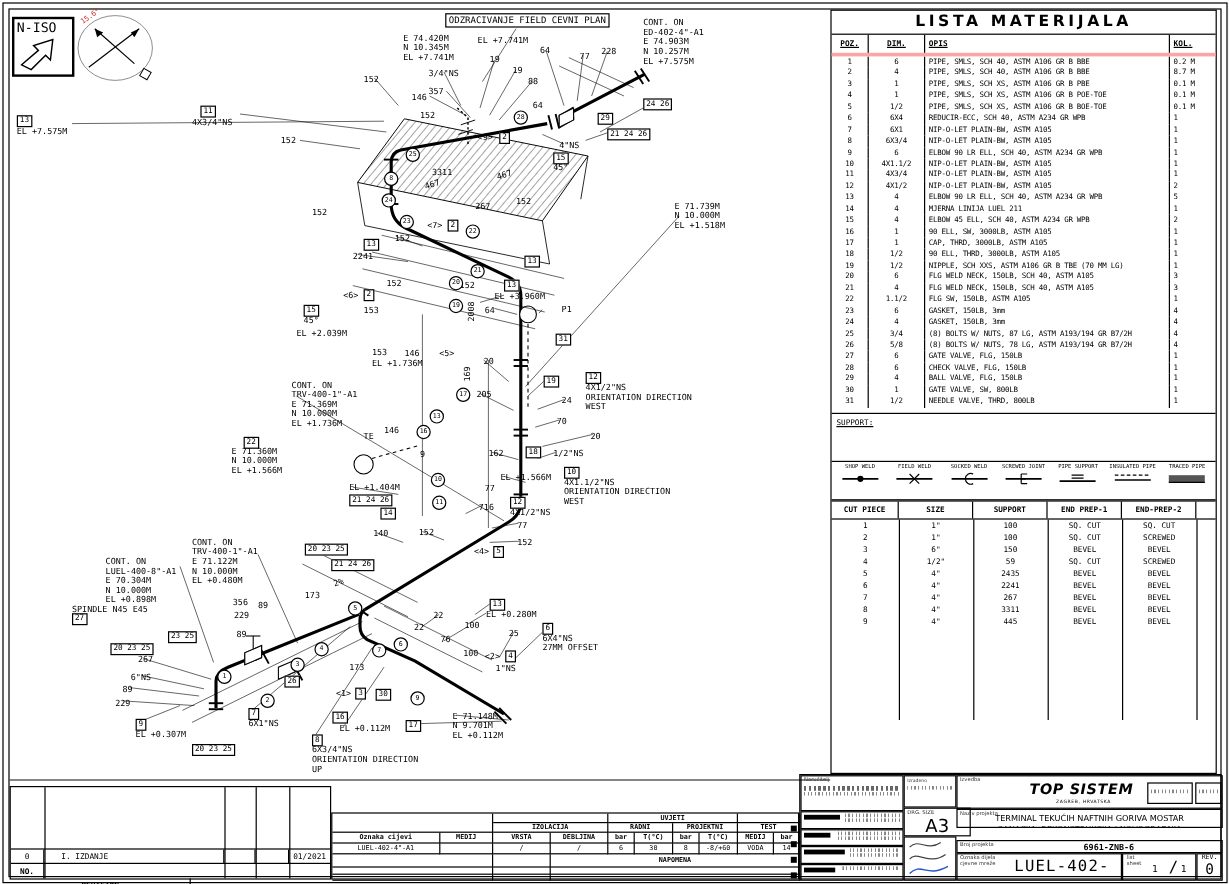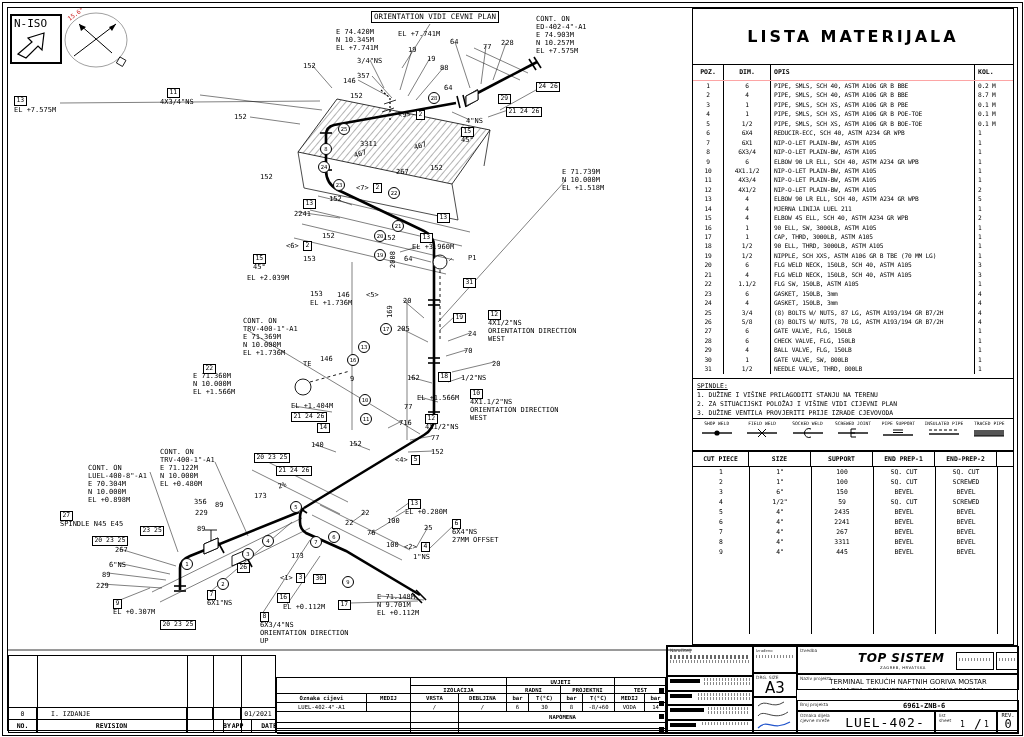--- a/index.html
+++ b/index.html
@@ -8,24 +8,24 @@
   .frame{position:absolute;border:1.2px solid #000;pointer-events:none;}
   
   #ann{position:absolute;left:0;top:0;width:692px;height:652px;}
   .ann{position:absolute;font-size:7px;line-height:8px;white-space:pre;transform-origin:left top;}
   .ab{border:0.8px solid #000;background:#fff;padding:0 1.5px;font-size:6.4px;line-height:7.5px;}
   .ac{border:0.8px solid #000;border-radius:50%;width:10px;height:10px;font-size:5.5px;line-height:10px;
       text-align:center;padding:0;background:#fff;}
   .big-note{border:1.2px solid #000;padding:0 2px;font-size:7.5px;line-height:10px;background:#fff;}
   
   .panel{position:absolute;left:692px;top:8px;width:322px;height:637px;border:1px solid #000;box-sizing:border-box;}
-  .panel-title{font-family:"DejaVu Sans","Liberation Sans",sans-serif;font-weight:bold;font-size:16px;
-               text-align:center;letter-spacing:3px;border-bottom:1px solid #000;padding:18px 0;}
+  .panel-title{font-family:"DejaVu Sans","Liberation Sans",sans-serif;font-weight:bold;font-size:13px;
+               text-align:center;letter-spacing:3px;border-bottom:1px solid #000;padding:2px 0;}
   .bom-head,.bom-row{display:flex;}
-  .bom-head{border-bottom:1px solid #fca5a5;font-size:6.5px;font-weight:bold;height:15px;line-height:15px;}
+  .bom-head{border-bottom:3px solid #fca5a5;font-size:6.5px;font-weight:bold;height:15px;line-height:15px;text-decoration:underline;}
   .bom-row{font-size:6.2px;height:9.45px;line-height:9.45px;letter-spacing:-0.2px;}
   .c-poz{width:30px;text-align:center;border-right:1px solid #000;flex:none;}
   .c-dim{width:46px;text-align:center;border-right:1px solid #000;flex:none;}
   .c-opis{width:200px;padding-left:3px;border-right:1px solid #000;flex:none;overflow:hidden;}
   .c-kol{width:40px;padding-left:3px;flex:none;}
   #bom-body{height:297px;overflow:hidden;border-bottom:1px solid #000;}
   .notes{font-size:6.4px;line-height:9px;padding:3px 4px;border-bottom:1px solid #000;height:40px;box-sizing:border-box;}
   .notes u{text-decoration:underline;}
   .legend{display:flex;border-bottom:1px solid #000;height:32px;box-sizing:border-box;padding:2px 1px;}
   .leg-item{flex:1;text-align:center;font-size:4.6px;line-height:6px;}
@@ -322,21 +322,21 @@
 EL +0.898M</div>
       <div class="ann ab" style="left: 254px; top: 453px;">20 23 25</div>
       <div class="ann ab" style="left: 276px; top: 466px;">21 24 26</div>
       <div class="ann at" style="left: 277px; top: 483px; transform: rotate(-17deg);">2%</div>
       <div class="ann at" style="left: 254px; top: 492px;">173</div>
       <div class="ann at" style="left: 194px; top: 498px;">356</div>
       <div class="ann at" style="left: 195px; top: 509px;">229</div>
       <div class="ann at" style="left: 215px; top: 501px;">89</div>
       <div class="ann at" style="left: 197px; top: 525px;">89</div>
       <div class="ann ab" style="left: 60px; top: 511px;">27</div>
-      <div class="ann at" style="left: 60px; top: 520px;">SPINDLE N45 E45</div>
+      <div class="ann at" style="left: 60px; top: 504px;">SPINDLE N45 E45</div>
       <div class="ann ab" style="left: 140px; top: 526px;">23 25</div>
       <div class="ann ab" style="left: 92px; top: 536px;">20 23 25</div>
       <div class="ann at" style="left: 115px; top: 546px;">267</div>
       <div class="ann at" style="left: 109px; top: 561px;">6"NS</div>
       <div class="ann at" style="left: 102px; top: 571px;">89</div>
       <div class="ann at" style="left: 96px; top: 582px;">229</div>
       <div class="ann ab" style="left: 237px; top: 563px;">26</div>
       <div class="ann at" style="left: 291px; top: 552px;">173</div>
       <div class="ann ab" style="left: 113px; top: 599px;">9</div>
       <div class="ann at" style="left: 113px; top: 608px;">EL +0.307M</div>
@@ -388,21 +388,21 @@
       <div class="ann ac" style="left: 181px; top: 558px;">1</div>
       <div class="ann ac" style="left: 217px; top: 578px;">2</div>
       <div class="ann ac" style="left: 242px; top: 548px;">3</div>
       <div class="ann ac" style="left: 262px; top: 535px;">4</div>
       <div class="ann ac" style="left: 290px; top: 501px;">5</div>
       <div class="ann ac" style="left: 310px; top: 536px;">7</div>
       <div class="ann ac" style="left: 328px; top: 531px;">6</div>
       <div class="ann ac" style="left: 342px; top: 576px;">9</div>
     </div>
 
-<div class="ann big-note" style="left:371px;top:11px;">ORIENTATION VIDI CEVNI PLAN</div>
+<div class="ann big-note" style="left:371px;top:11px;">ODZRACIVANJE FIELD CEVNI PLAN</div>
 
 <div class="niso-box">
   <div class="niso-t">N-ISO</div>
 </div>
 <svg width="130" height="80" style="position:absolute;left:0;top:0;">
   <path d="M18,54 L32,42 L28,38 L44,33 L42,50 L38,46 L26,58 Z" fill="#fff" stroke="#000" stroke-width="1.2"></path>
   <ellipse cx="96" cy="40" rx="31" ry="27" fill="none" stroke="#777" stroke-width="0.7"></ellipse>
   <line x1="74" y1="56" x2="116" y2="24" stroke="#000" stroke-width="1"></line>
   <polygon points="116,24 109,27 112,31" fill="#000"></polygon>
   <line x1="79" y1="24" x2="112" y2="53" stroke="#000" stroke-width="1"></line>
@@ -601,26 +601,21 @@
           <div class="c-kol">1</div>
         </div>
         <div class="bom-row">
           <div class="c-poz">31</div>
           <div class="c-dim">1/2</div>
           <div class="c-opis">NEEDLE VALVE, THRD, 800LB</div>
           <div class="c-kol">1</div>
         </div>
       </div>
   <div class="notes">
-    <u>SPINDLE:</u>
-    <div id="notes-list">
-          <div>1. DUŽINE I VIŠINE PRILAGODITI STANJU NA TERENU</div>
-          <div>2. ZA SITUACIJSKI POLOŽAJ I VIŠINE VIDI CIJEVNI PLAN</div>
-          <div>3. DUŽINE VENTILA PROVJERITI PRIJE IZRADE CJEVOVODA</div>
-        </div>
+    <u>SUPPORT:</u>
   </div>
   <div class="legend" id="legend-row">
         <div class="leg-item">
           <div>SHOP WELD</div>
           <div><svg width="34" height="12">
               <line x1="2" y1="6" x2="32" y2="6" stroke="#000" stroke-width="1.4"></line>
               <circle cx="17" cy="6" r="2.6" fill="#000"></circle>
             </svg></div>
         </div>
         <div class="leg-item">
@@ -762,21 +757,21 @@
   <div style="position:absolute;top:0;bottom:0;left:178px;border-right:1px solid #000;"></div>
   <div style="position:absolute;top:0;bottom:0;left:204px;border-right:1px solid #000;"></div>
   <div style="position:absolute;top:0;bottom:0;left:232px;border-right:1px solid #000;"></div>
   <div class="rev-row" style="bottom:12px;height:12px;line-height:12px;border-top:1px solid #000;">
     <div class="rv" style="width:28px;">0</div>
     <div class="rv" style="width:150px;text-align:left;padding-left:14px;">I. IZDANJE</div>
     <div class="rv" style="width:26px;"></div>
     <div class="rv" style="width:28px;"></div>
     <div class="rv" style="width:34px;border-right:none;">01/2021</div>
   </div>
-  <div class="rev-row" style="bottom:0;height:12px;line-height:12px;border-top:1px solid #000;font-weight:bold;">
+  <div class="rev-row" style="bottom:0;height:12px;line-height:12px;border-top:1px solid #000;font-weight:bold;flex-direction:column;">
     <div class="rv" style="width:28px;">NO.</div>
     <div class="rv" style="width:150px;">REVISION</div>
     <div class="rv" style="width:16px;padding-left:36px;">BY</div>
     <div class="rv" style="width:28px;">APP</div>
     <div class="rv" style="width:34px;border-right:none;">DATE</div>
   </div>
 </div>
 
 <div class="cond" id="cond">
       <div class="cell" style="left: 0px; width: 134px; top: 0px; height: 16px; line-height: 16px;"></div>
@@ -846,21 +841,21 @@
   </div>
   <div class="cell" style="left:0;top:74px;width:86px;height:14px;">
     <div class="blackbar" style="width:26px;float:left;"></div>
         <div class="stripe2" style="margin-left:34px;"></div>
   </div>
 
   <div class="cell" style="left:86px;top:0;width:44px;height:27px;">
     <div class="tiny-label" style="font-size:3.8px;">Izrađeno</div>
         <div class="stripe2"></div>
   </div>
-  <div class="cell" style="left:86px;top:27px;width:44px;height:24px;">
+  <div class="cell" style="left:86px;top:27px;width:56px;height:24px;">
     <span class="tiny-label" style="display:block;line-height:5px;"><span>DRG.</span> <span>SIZE</span></span>
     <div style="font-size:15px;font-family:'DejaVu Sans',sans-serif;text-align:center;line-height:15px;">A3</div>
   </div>
   <div class="cell" style="left:86px;top:51px;width:44px;height:37px;">
     <svg width="42" height="35">
       <path d="M4,8 C12,0 18,12 30,4" stroke="#444" stroke-width="1" fill="none"></path>
       <path d="M4,18 C10,10 20,24 34,14" stroke="#444" stroke-width="1" fill="none"></path>
       <path d="M4,30 C14,20 18,34 36,24" stroke="#2255cc" stroke-width="1.2" fill="none"></path>
     </svg>
   </div>

